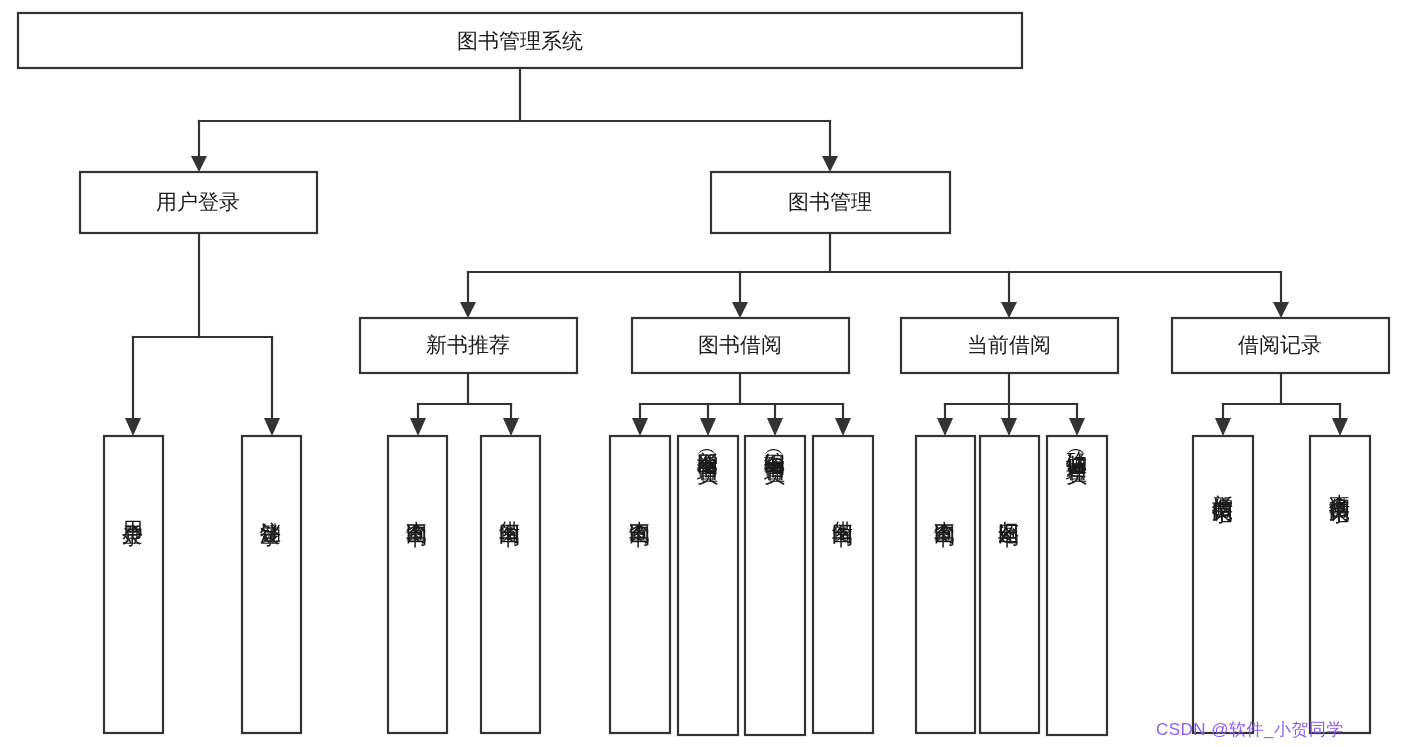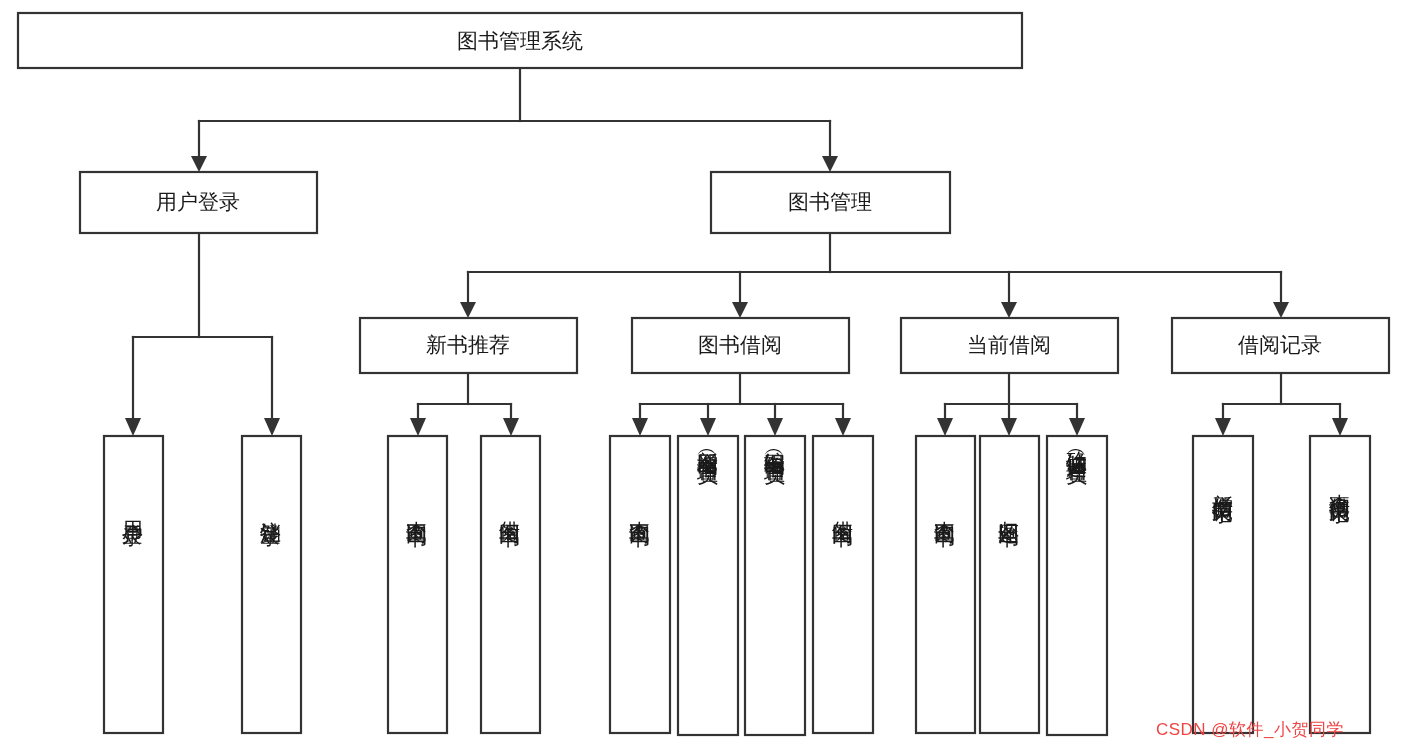--- a/index.html
+++ b/index.html
@@ -55,21 +55,21 @@
     text-orientation: upright;
     letter-spacing: 2px;
     text-anchor: middle;
   }
   .watermark {
     position: absolute;
     right: 8px;
     bottom: 6px;
     font-family: "Liberation Sans", "DejaVu Sans", sans-serif;
     font-size: 17px;
-    color: #ef4444;
+    color: #8b5cf6;
     letter-spacing: 0.5px;
     white-space: nowrap;
     pointer-events: none;
   }
 </style>
 </head>
 <body>
 
 <div id="diagram-root">
 

